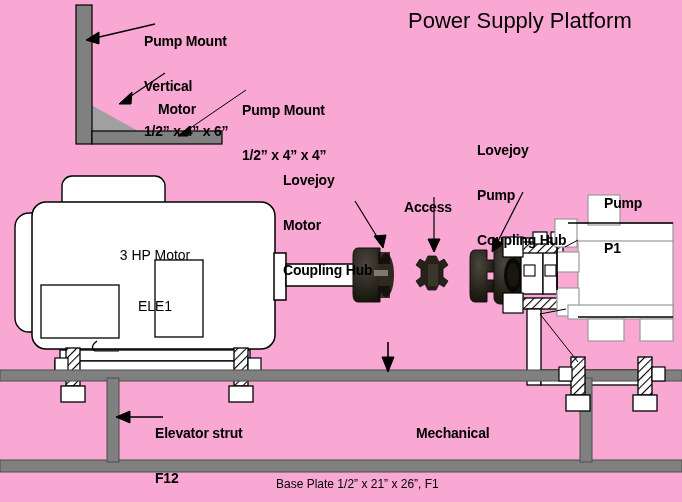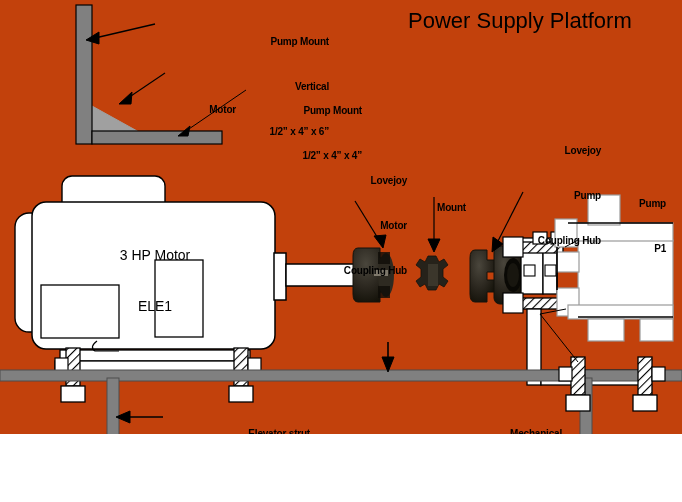--- a/index.html
+++ b/index.html
@@ -3,37 +3,37 @@
 <meta charset="utf-8">
 <style>
   html, body {
     margin: 0;
     padding: 0;
     background: #ffffff;
   }
   #page {
     position: relative;
     width: 682px;
-    height: 434px;
-    background: #c2410c;
+    height: 502px;
+    background: #f9a8d4;
     overflow: hidden;
     font-family: "Liberation Sans", sans-serif;
   }
   #page svg {
     position: absolute;
     left: 0;
     top: 0;
   }
   .lbl {
     position: absolute;
     font-family: "Liberation Sans", sans-serif;
-    font-size: 10px;
+    font-size: 14px;
     font-weight: bold;
     color: #000000;
-    text-align: right;
+    text-align: left;
     line-height: 15px;
     white-space: pre;
     letter-spacing: -0.2px;
   }
   .title {
     position: absolute;
     font-family: "Liberation Sans", sans-serif;
     font-size: 22px;
     font-weight: normal;
     color: #000000;
@@ -252,21 +252,21 @@
     <div>1/2” x 4” x 4”</div>
   </div>
 
   <div class="lbl" style="left:283px; top:143px; width:124px;">
     <div>Lovejoy</div>
     <div>Motor</div>
     <div>Coupling Hub</div>
   </div>
 
   <div class="lbl" style="left:404px; top:170px; width:62px;">
-    <div>Mount</div>
+    <div>Access</div>
   </div>
 
   <div class="lbl" style="left:477px; top:113px; width:124px;">
     <div>Lovejoy</div>
     <div>Pump</div>
     <div>Coupling Hub</div>
   </div>
 
   <div class="lbl" style="left:604px; top:166px; width:62px;">
     <div>Pump</div>

